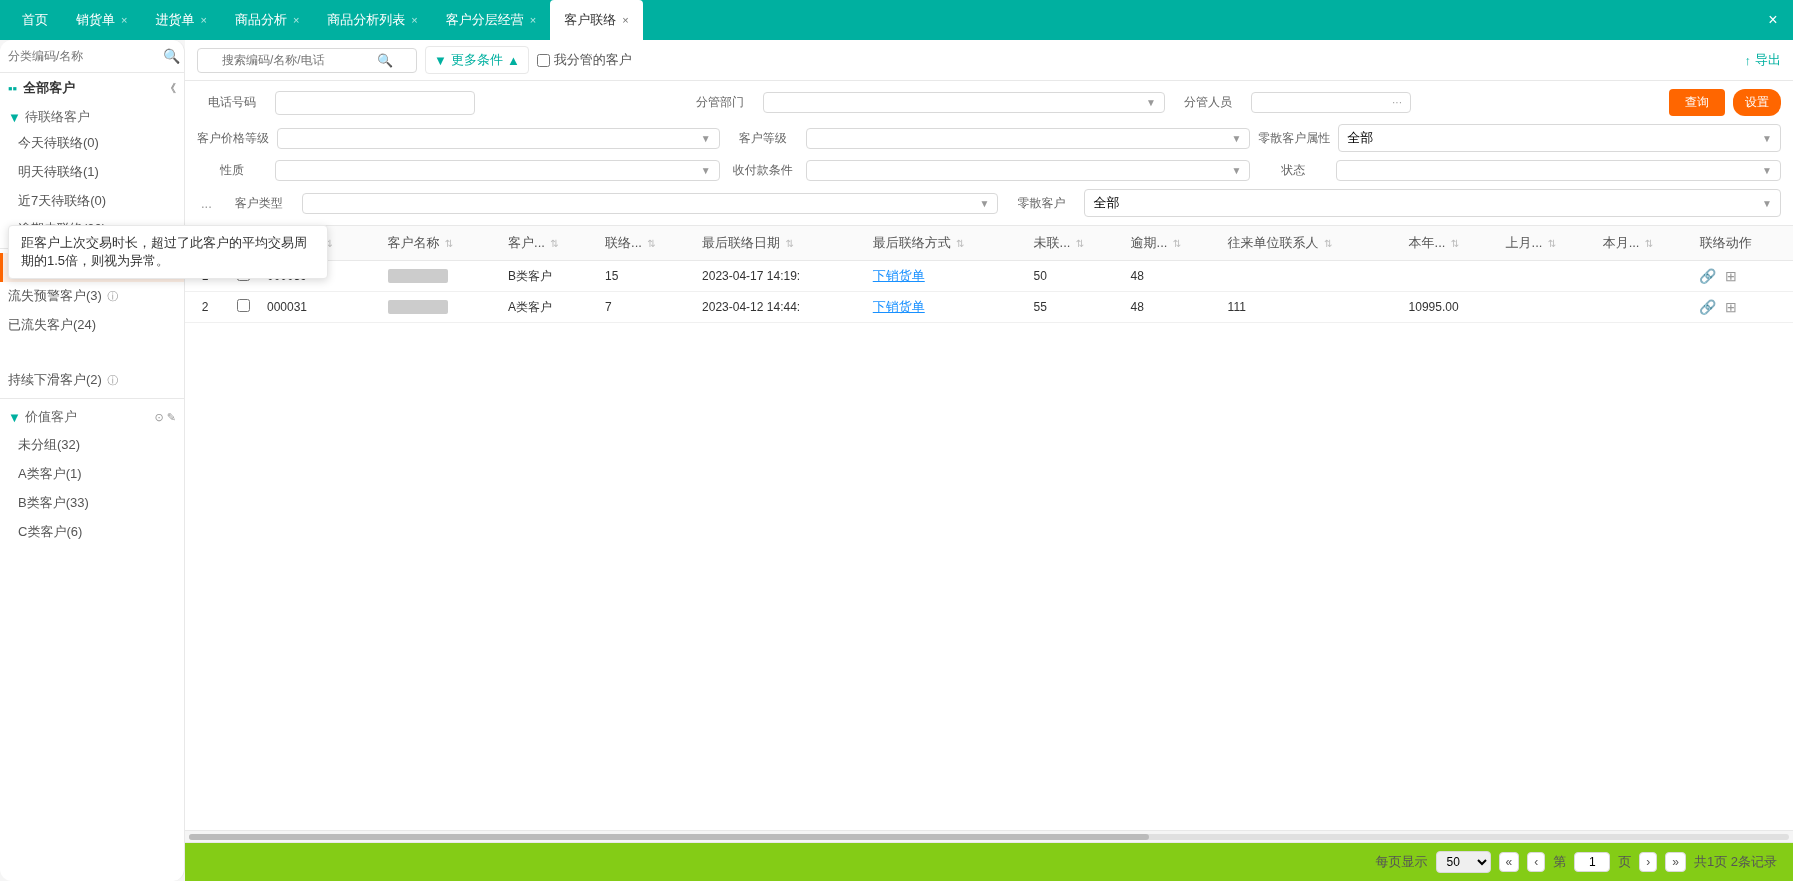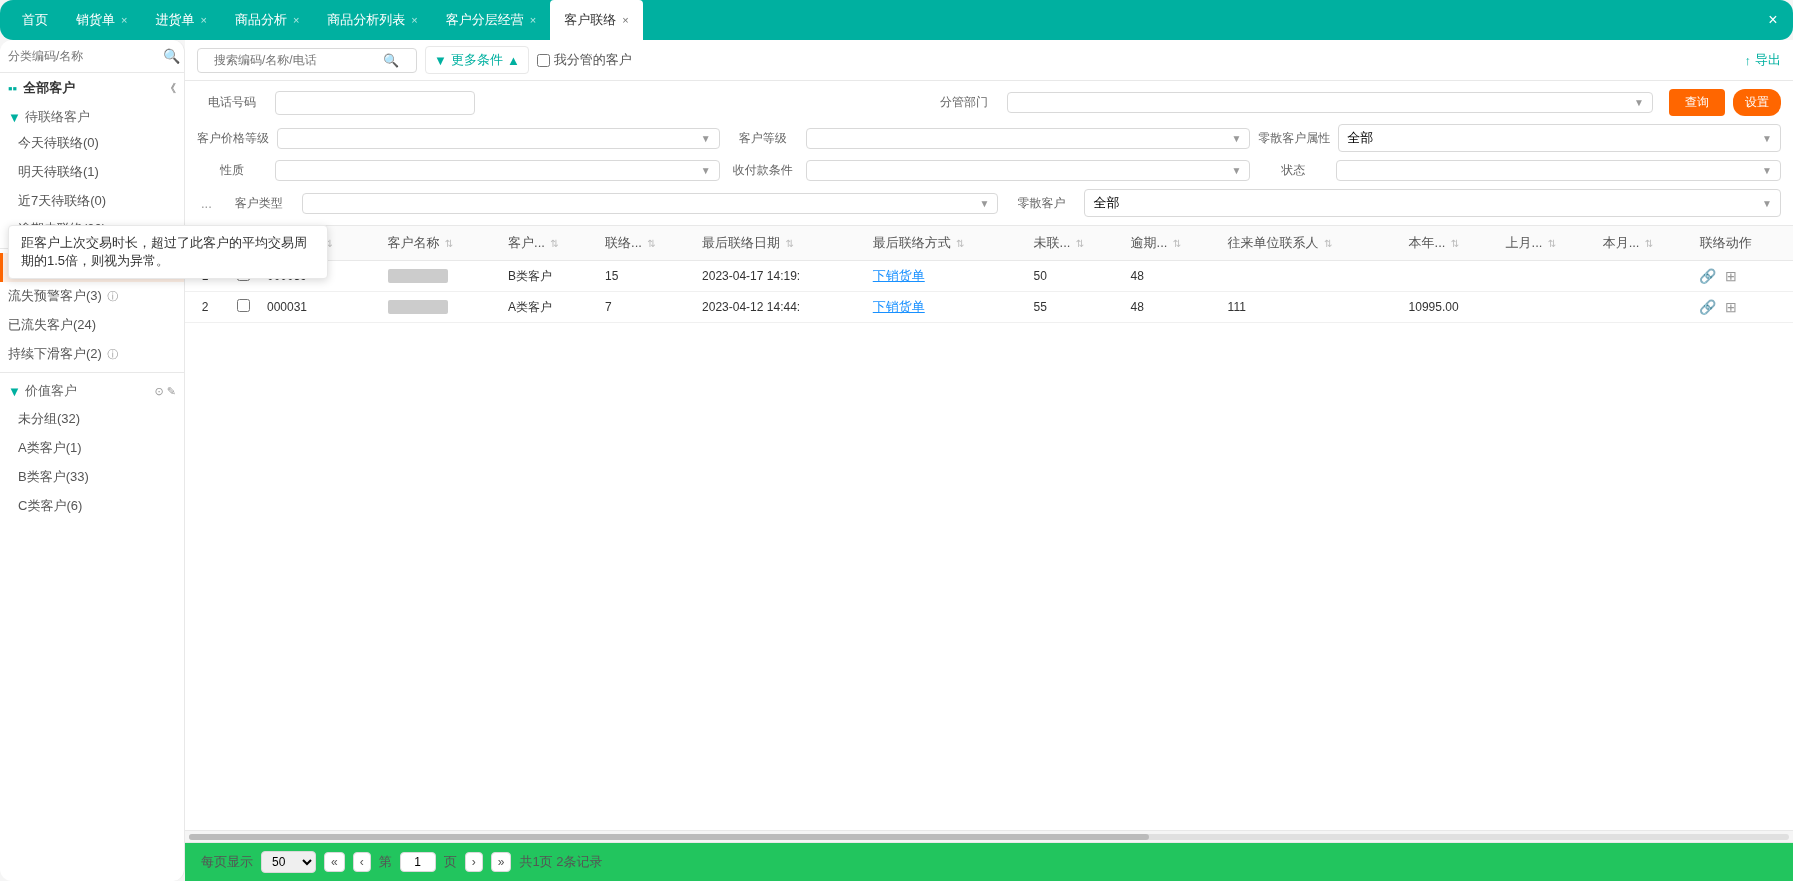--- a/index.html
+++ b/index.html
@@ -1,21 +1,21 @@
 <!DOCTYPE html>
 <html><head>
   <meta charset="utf-8">
   <style>
     * { box-sizing: border-box; margin: 0; padding: 0; font-family: "Microsoft YaHei", "PingFang SC", sans-serif; font-size: 13px; }
     body { background: #f5f5f5; width: 1793px; height: 881px; overflow: hidden; }
 
     
     .top-nav {
       display: flex; align-items: center; height: 40px;
-      background: #00b0a0; color: white; padding: 0 8px; border-radius: 13px;
+      background: #00b0a0; color: white; padding: 0 8px;
     }
     .nav-tab {
       display: flex; align-items: center; height: 40px; padding: 0 14px;
       cursor: pointer; font-size: 13px; color: white; white-space: nowrap;
     }
     .nav-tab.active { background: white; color: #333; border-radius: 4px 4px 0 0; }
     .nav-tab .close-icon { margin-left: 6px; font-size: 11px; opacity: 0.7; }
     .nav-close-btn {
       margin-left: auto; width: 24px; height: 24px; display: flex; align-items: center;
       justify-content: center; cursor: pointer; color: white; font-size: 16px;
@@ -64,21 +64,21 @@
     
     .content-area { flex: 1; display: flex; flex-direction: column; overflow: hidden; }
 
     
     .filter-bar {
       background: white; padding: 6px 12px; border-bottom: 1px solid #e8e8e8;
       display: flex; align-items: center; gap: 8px; flex-wrap: wrap;
     }
     .filter-search {
       display: flex; align-items: center; border: 1px solid #d9d9d9; border-radius: 4px;
-      padding: 4px 16px; width: 220px; background: white;
+      padding: 4px 24px; width: 220px; background: white;
     }
     .filter-search input { border: none; outline: none; font-size: 12px; flex: 1; }
     .filter-search .search-icon { color: #999; }
     .filter-more {
       display: flex; align-items: center; gap: 4px; color: #00b0a0; cursor: pointer;
       font-size: 12px; padding: 4px 8px; border: 1px solid #e8e8e8; border-radius: 4px;
     }
     .filter-checkbox { display: flex; align-items: center; gap: 4px; font-size: 12px; color: #555; cursor: pointer; }
     .export-btn {
       margin-left: auto; display: flex; align-items: center; gap: 4px;
@@ -136,22 +136,22 @@
     .link-text { color: #1890ff; text-decoration: underline; cursor: pointer; }
     .action-icons { display: flex; gap: 8px; align-items: center; }
     .action-icon { color: #999; cursor: pointer; font-size: 14px; }
     .blurred-text {
       display: inline-block; background: #ccc; color: transparent;
       border-radius: 2px; min-width: 60px; height: 14px;
     }
 
     
     .pagination-bar {
-      display: flex; align-items: center; justify-content: flex-start;
-      padding: 8px 16px; background: #22c55e; border-top: 1px solid #e8e8e8;
+      display: flex; align-items: center; justify-content: flex-end;
+      padding: 8px 16px; background: #84cc16; border-top: 1px solid #e8e8e8;
       gap: 8px; font-size: 12px; color: #555;
     }
     .page-size-select {
       border: 1px solid #d9d9d9; border-radius: 4px; padding: 2px 6px;
       font-size: 12px; cursor: pointer;
     }
     .page-nav-btn {
       border: 1px solid #d9d9d9; background: white; border-radius: 4px;
       padding: 2px 6px; cursor: pointer; font-size: 12px; color: #555;
     }
@@ -246,21 +246,21 @@
       <span>回购异常客户(2)</span>
       <span style="color:#999; font-size:11px; cursor:pointer;">ⓘ</span>
     </div>
     <div class="sidebar-item" style="padding-left:8px;">
       <span>流失预警客户(3)</span>
       <span style="color:#999; font-size:11px; margin-left:2px;">ⓘ</span>
     </div>
     <div class="sidebar-item" style="padding-left:8px;">
       <span>已流失客户(24)</span>
     </div>
-    <div class="sidebar-item" style="padding-left:8px;">
+    <div class="sidebar-item" style="padding-left:8px;margin-top:26px;">
       <span>持续下滑客户(2)</span>
       <span style="color:#999; font-size:11px; margin-left:2px;">ⓘ</span>
     </div>
     <div class="sidebar-divider"></div>
     <div class="sidebar-group-header">
       <span class="arrow" style="color:#00b0a0; margin-right:4px;">▼</span>
       <span>价值客户</span>
       <span class="edit-icon">⊙ ✎</span>
     </div>
     <div class="sidebar-item">
@@ -308,20 +308,27 @@
         </div>
 
         <div class="filter-field">
           <span class="filter-label">分管部门</span>
           <div class="filter-select">
             <span></span>
             <span class="arrow">▼</span>
           </div>
         </div>
 
+        <div class="filter-field">
+          <span class="filter-label">分管人员</span>
+          <div class="filter-select" style="max-width:160px;">
+            <span></span>
+            <span class="arrow">···</span>
+          </div>
+        </div>
 
         <div class="filter-actions">
           <button class="btn-query">查询</button>
           <button class="btn-settings">设置</button>
         </div>
       </div>
 
       <div class="filter-row">
         <div class="filter-field">
           <span class="filter-label">客户价格等级</span>

